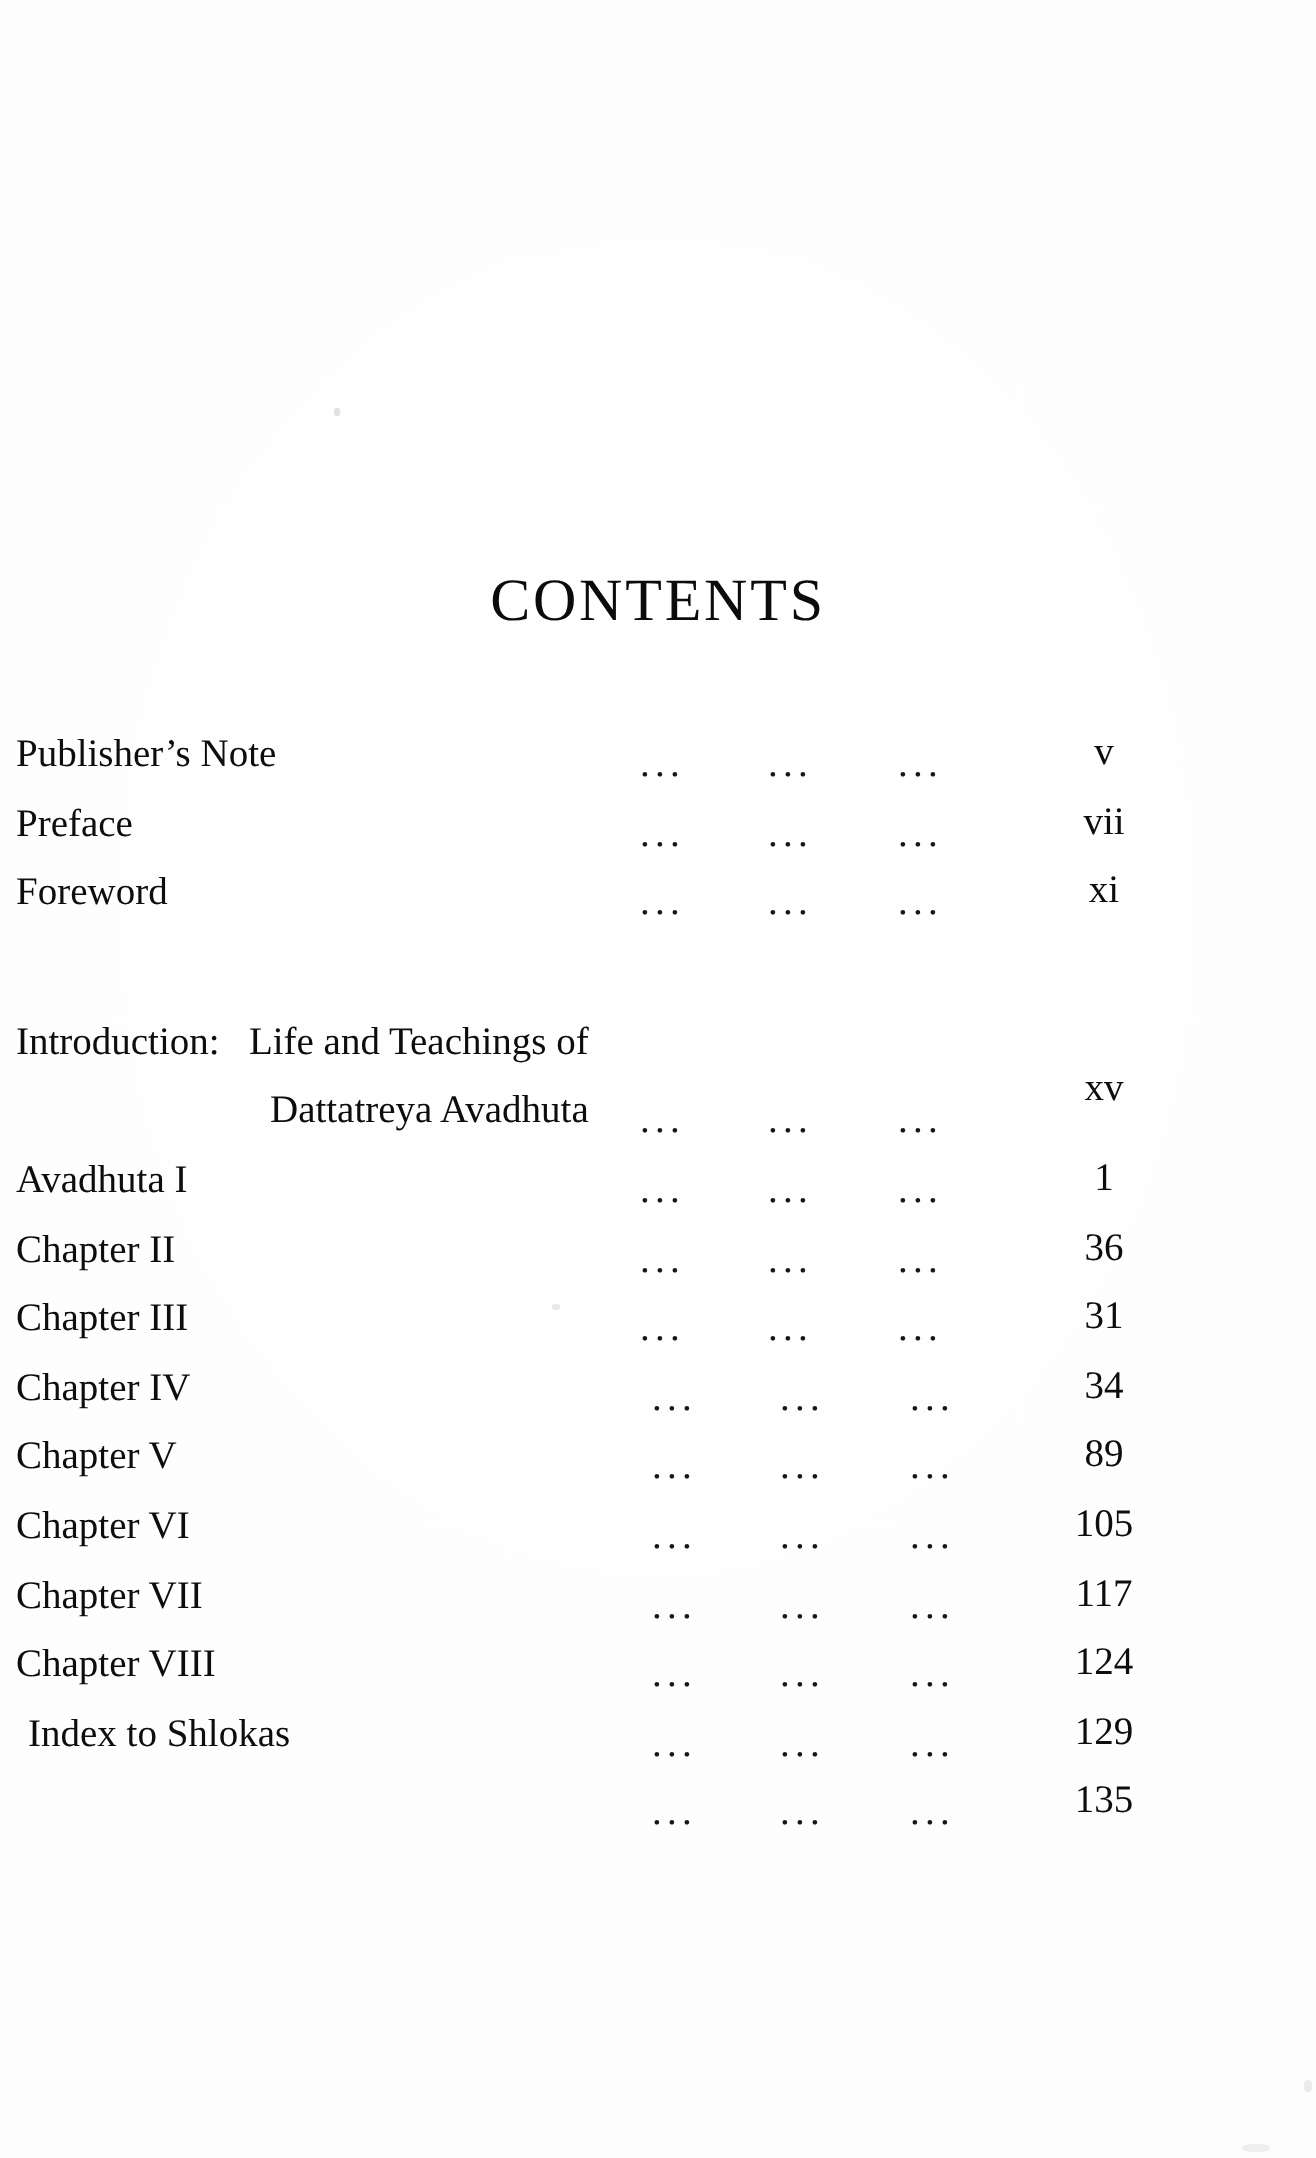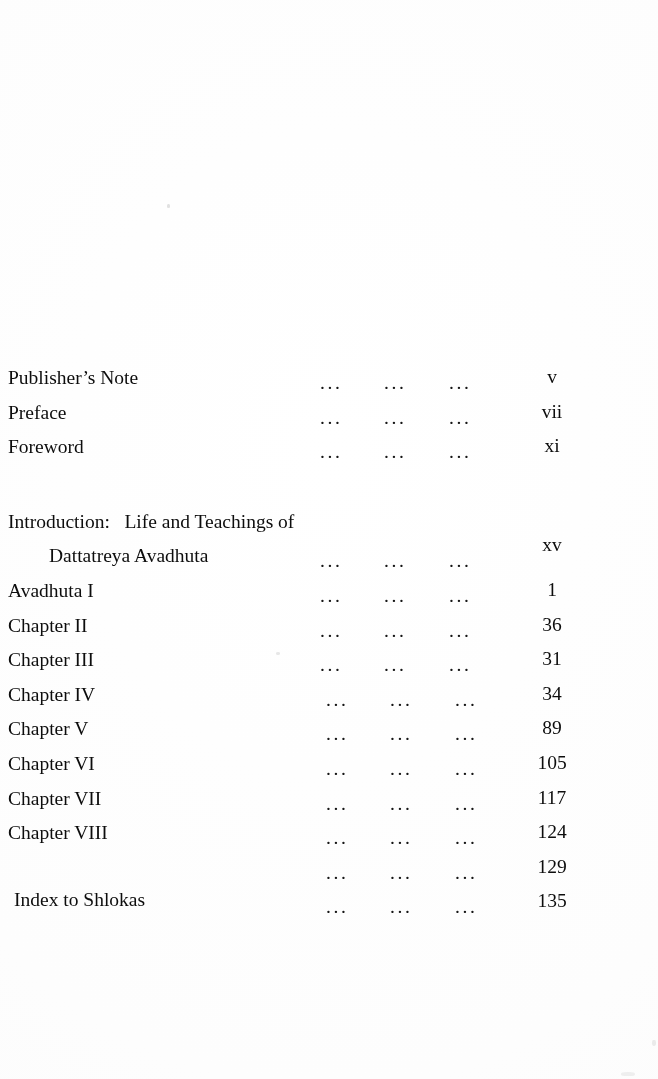--- a/index.html
+++ b/index.html
@@ -67,27 +67,27 @@
     top: 2px;
     font-size: 19.5px;
     line-height: 26px;
     white-space: pre;
     color: #0d0d0d;
   }
 
   
   .toc-row.indent .entry-label {
     left: 14px;
-    margin-top: 32px;
   }
 
   .entry-label .line2 {
     display: block;
     padding-left: 41px;
     margin-top: 8px;
+    text-align: right;
   }
 
   .dots {
     position: absolute;
     top: 10px;
     font-size: 19.5px;
     line-height: 20px;
     letter-spacing: 2.6px;
     color: #161616;
     white-space: pre;
@@ -129,20 +129,21 @@
   .speck.s1 { left: 167px; top: 204px; width: 3px; height: 4px; }
   .speck.s2 { left: 276px; top: 652px; width: 4px; height: 3px; opacity: 0.42; }
   .speck.s3 { left: 652px; top: 1040px; width: 4px; height: 6px; opacity: 0.35; }
   .speck.s4 { left: 621px; top: 1072px; width: 14px; height: 4px; opacity: 0.28; }
 </style>
 </head>
 <body>
 
 <div class="page">
 
+  <div class="toc-title">CONTENTS</div>
 
   <div class="toc-list">
       <div class="toc-row">
         <div class="entry-label">Publisher’s Note</div>
         <span class="dots d1">...</span>
         <span class="dots d2">...</span>
         <span class="dots d3">...</span>
         <div class="entry-page">v</div>
       </div>
       <div class="toc-row">

